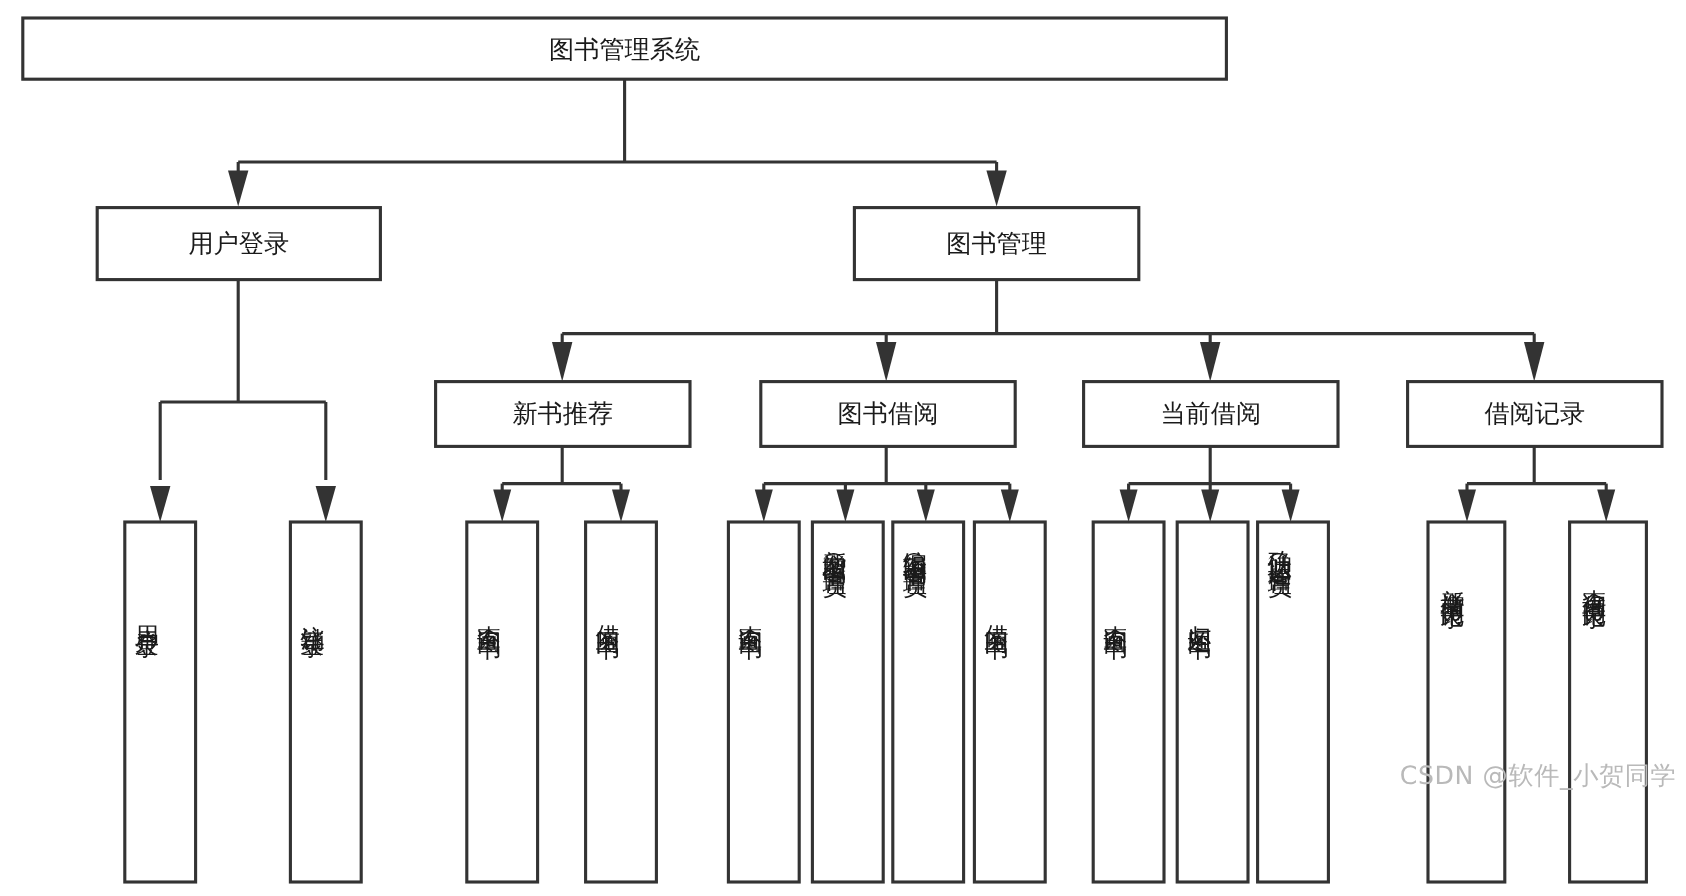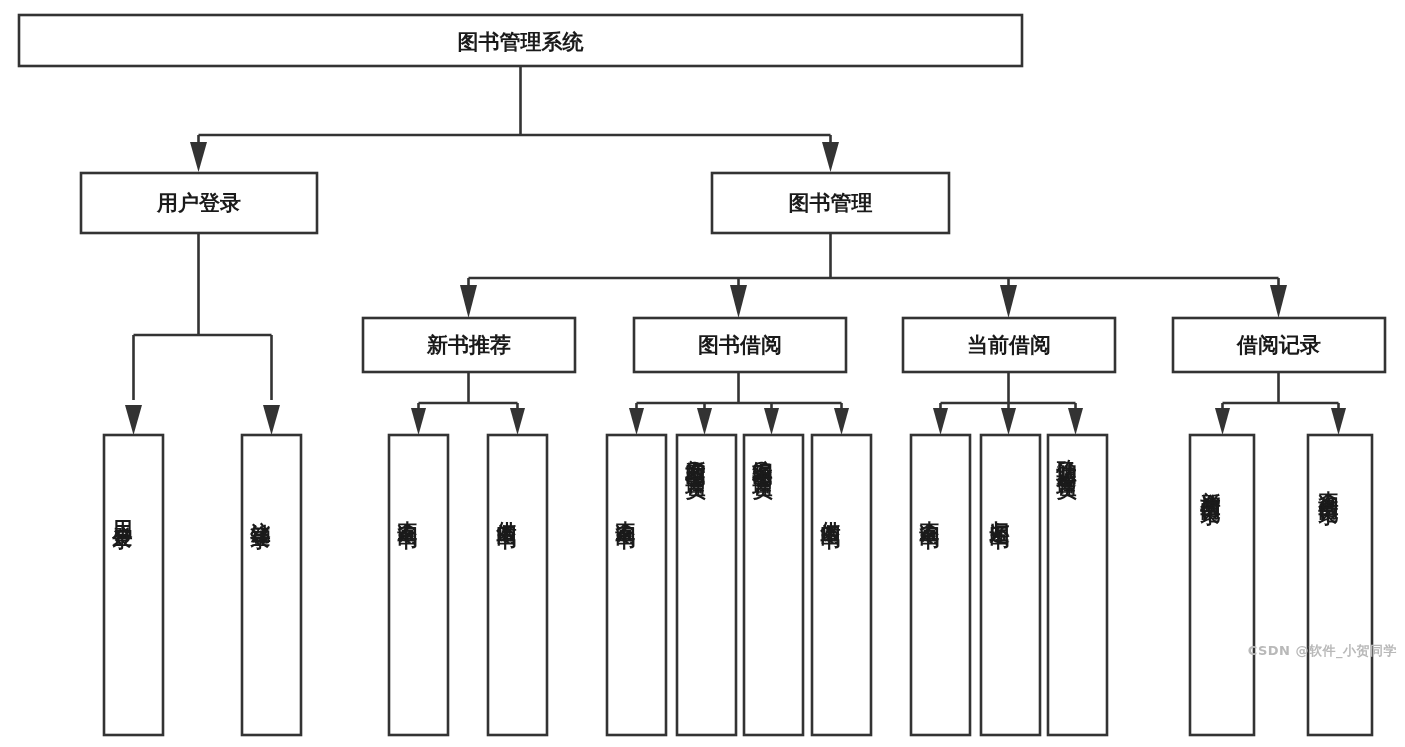--- a/index.html
+++ b/index.html
@@ -12,21 +12,20 @@
     height: 747px;
     font-family: "DejaVu Sans", "Liberation Sans", sans-serif;
     overflow: hidden;
     position: relative;
   }
   #diagram-root {
     position: relative;
     width: 1405px;
     height: 664px;
     background: #ffffff;
-    font-weight: bold;
   }
   svg#tree-svg {
     position: absolute;
     left: 0;
     top: 0;
     width: 1405px;
     height: 747px;
     display: block;
   }
   .node-box {
@@ -62,21 +61,21 @@
     line-height: 1;
     white-space: nowrap;
     text-align: start;
     pointer-events: none;
   }
   #watermark {
     position: absolute;
     right: 8px;
     bottom: 4px;
     font-family: "DejaVu Sans", "Liberation Sans", sans-serif;
-    font-size: 13px;
+    font-size: 21px;
     color: #b9b9b9;
     letter-spacing: 0.5px;
     white-space: nowrap;
     pointer-events: none;
   }
 </style>
 </head>
 <body>
 
 <div id="diagram-root">

